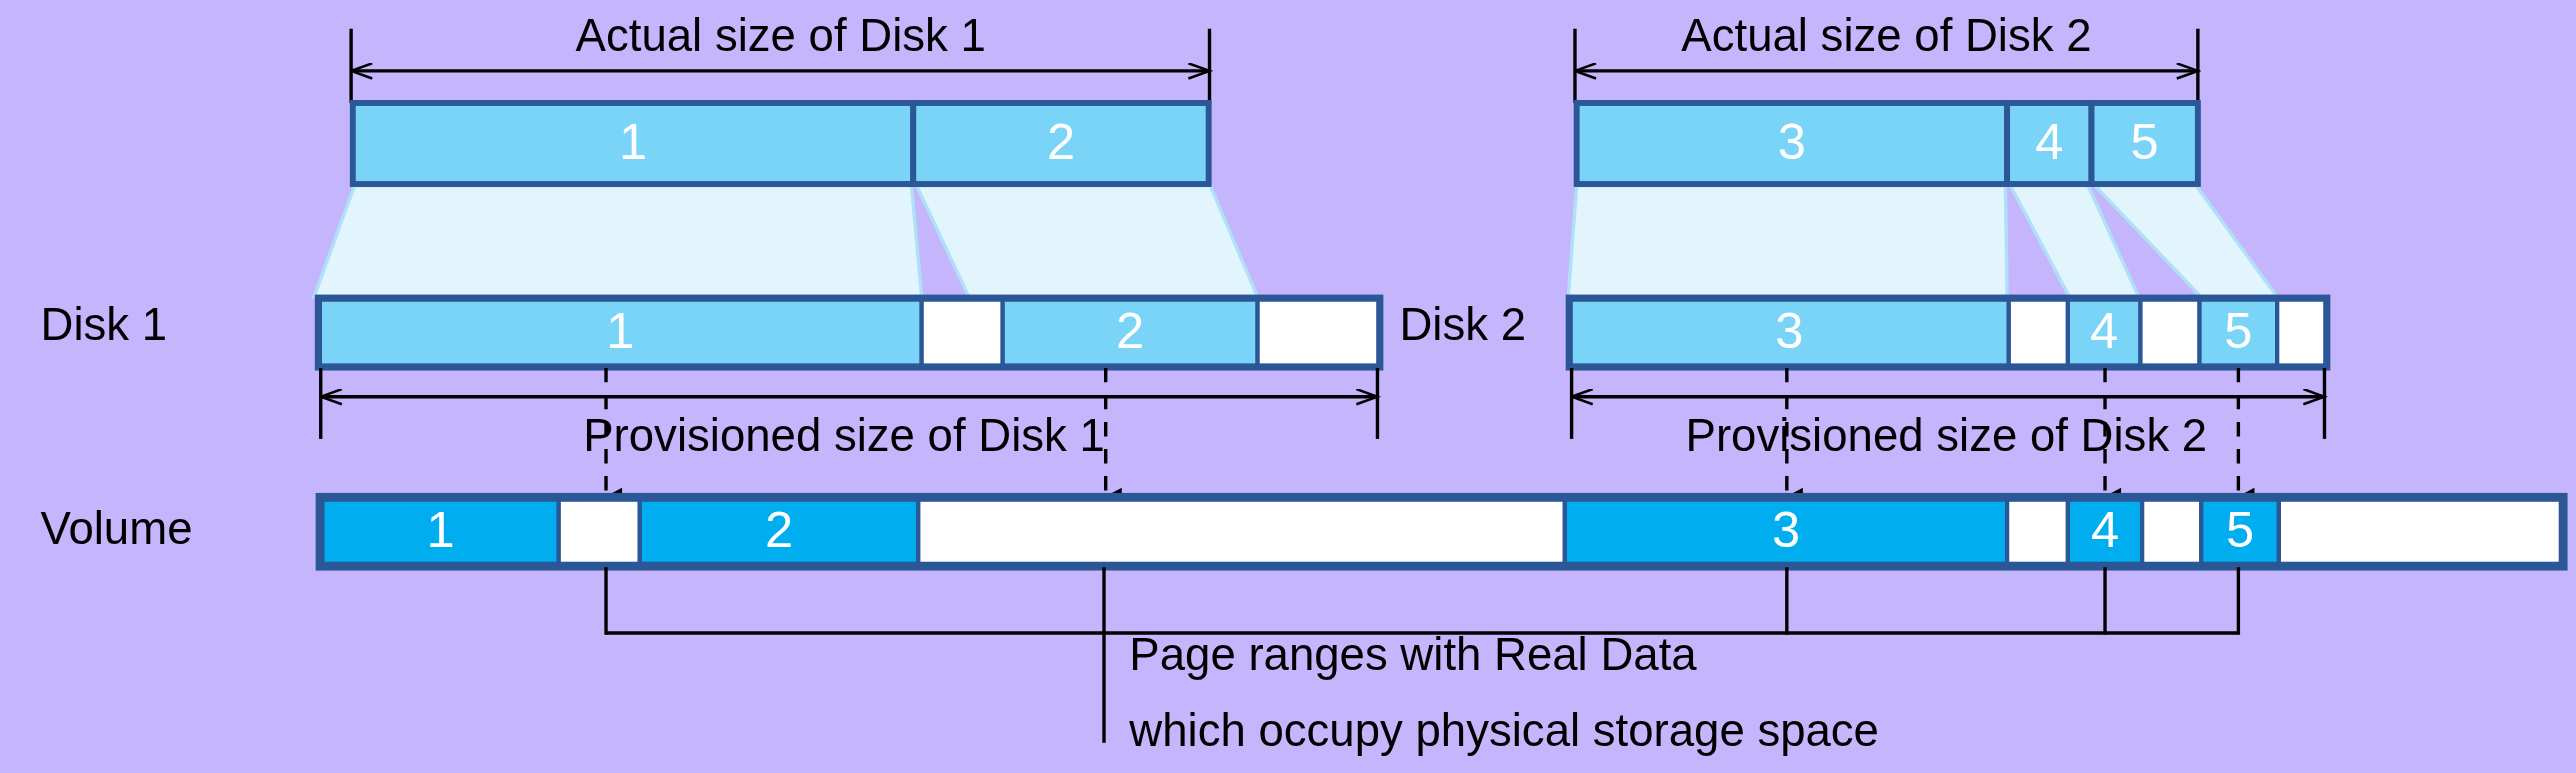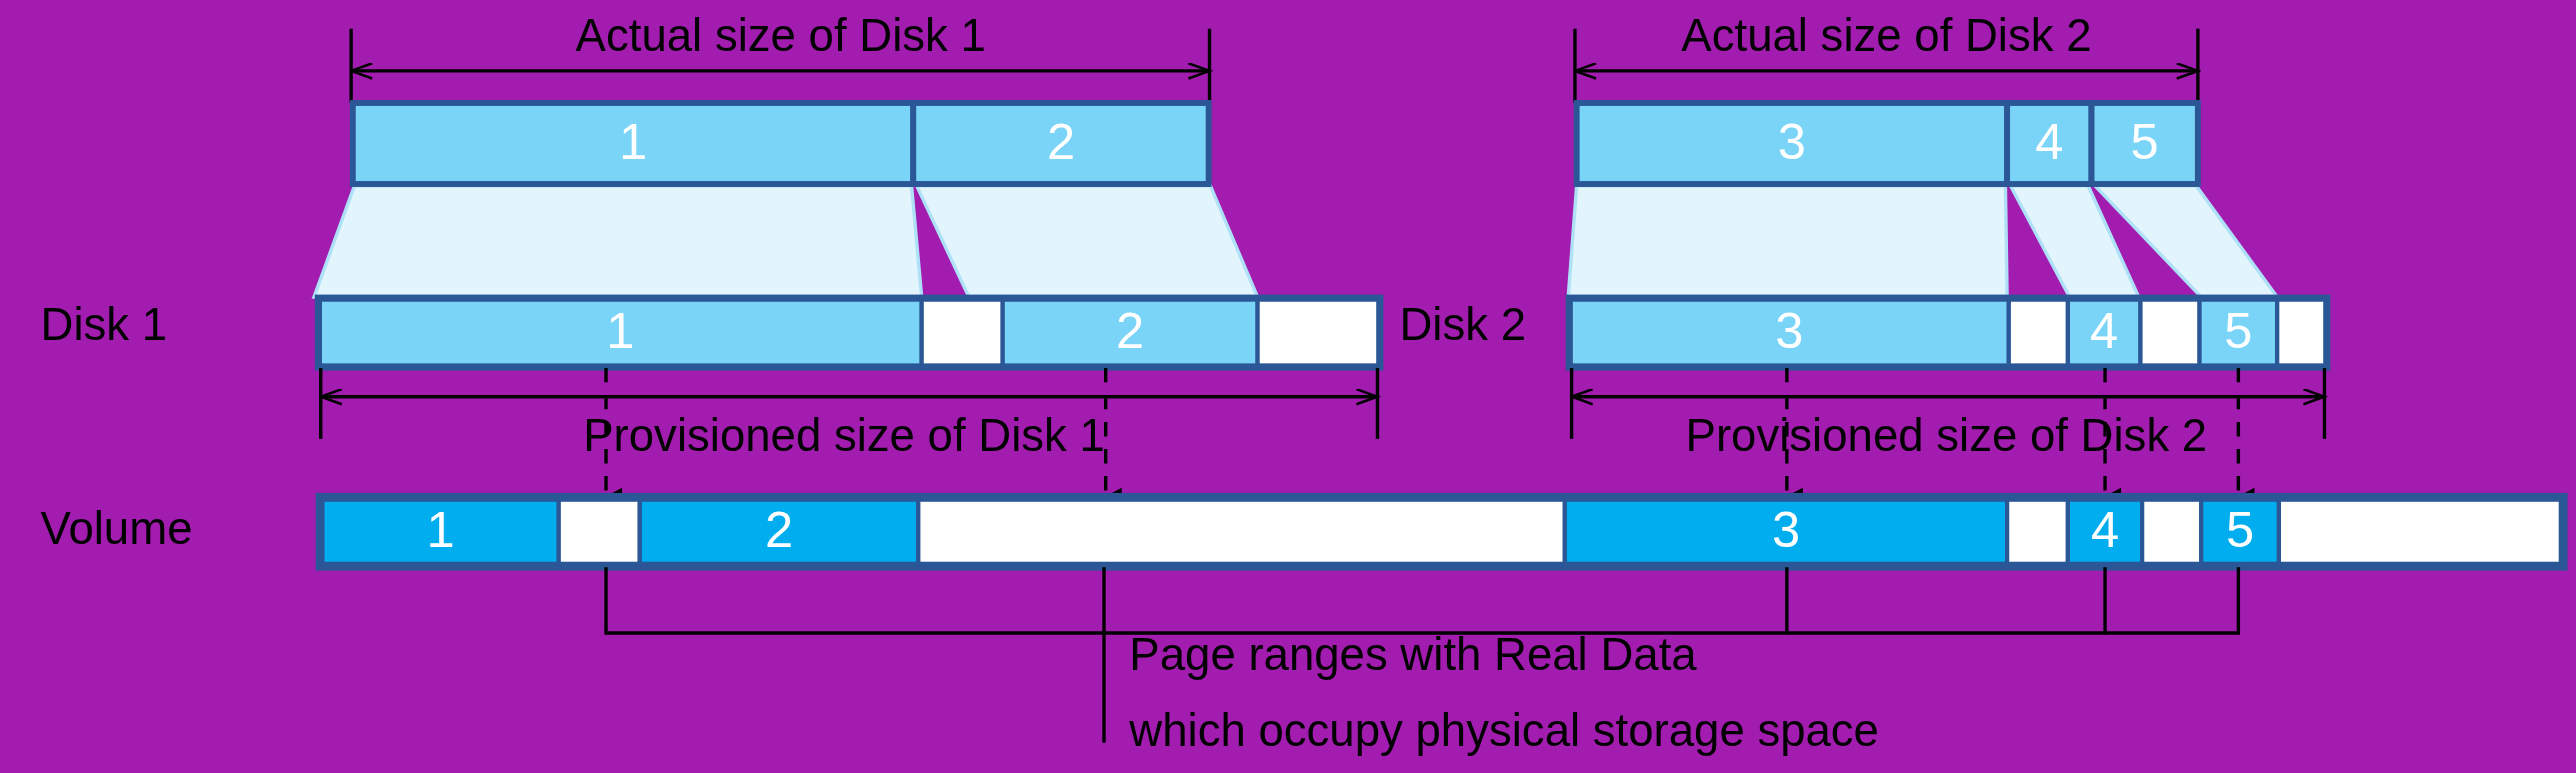--- a/index.html
+++ b/index.html
@@ -7,21 +7,21 @@
     padding: 0;
     background: #ffffff;
   }
   body {
     font-family: "Liberation Sans", sans-serif;
   }
   #stage {
     position: relative;
     width: 2576px;
     height: 774px;
-    background: #a21caf;
+    background: #c4b5fd;
     overflow: hidden;
   }
   svg#diagram {
     position: absolute;
     top: 0; left: 0;
     width: 2576px;
     height: 774px;
     display: block;
   }
   .seg-label {

